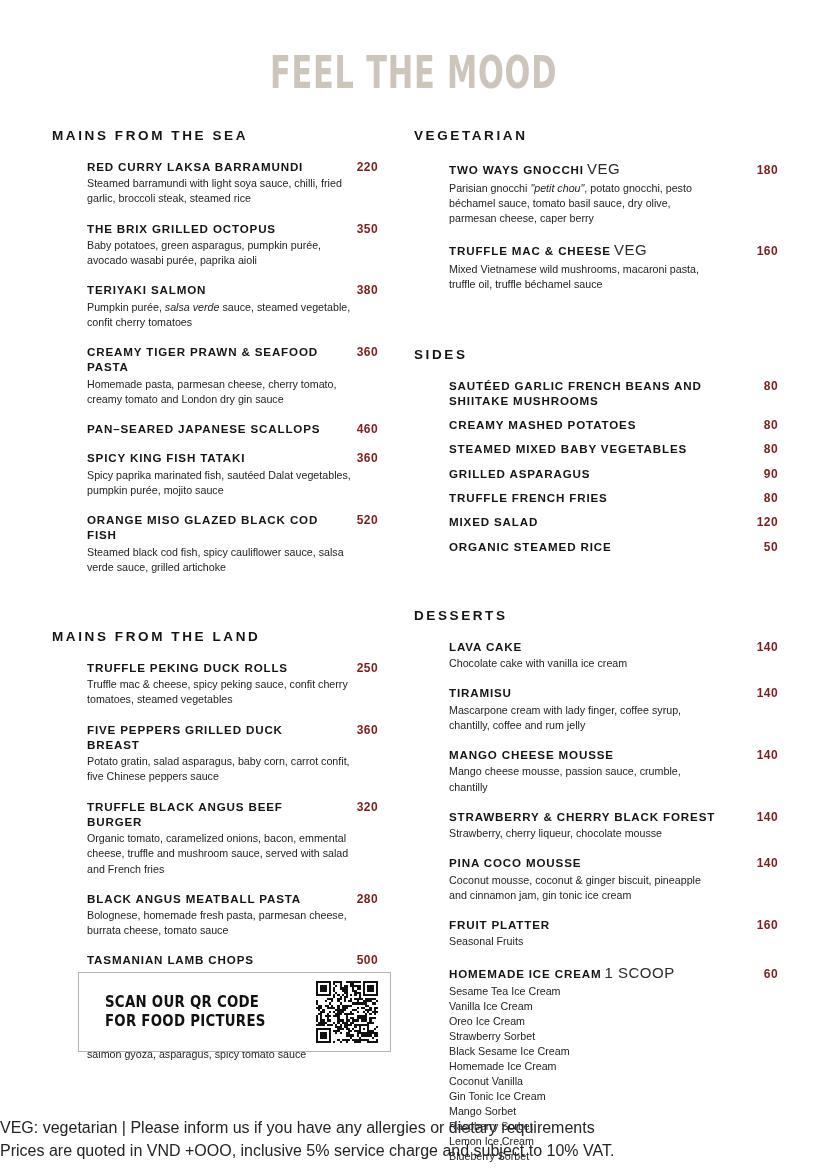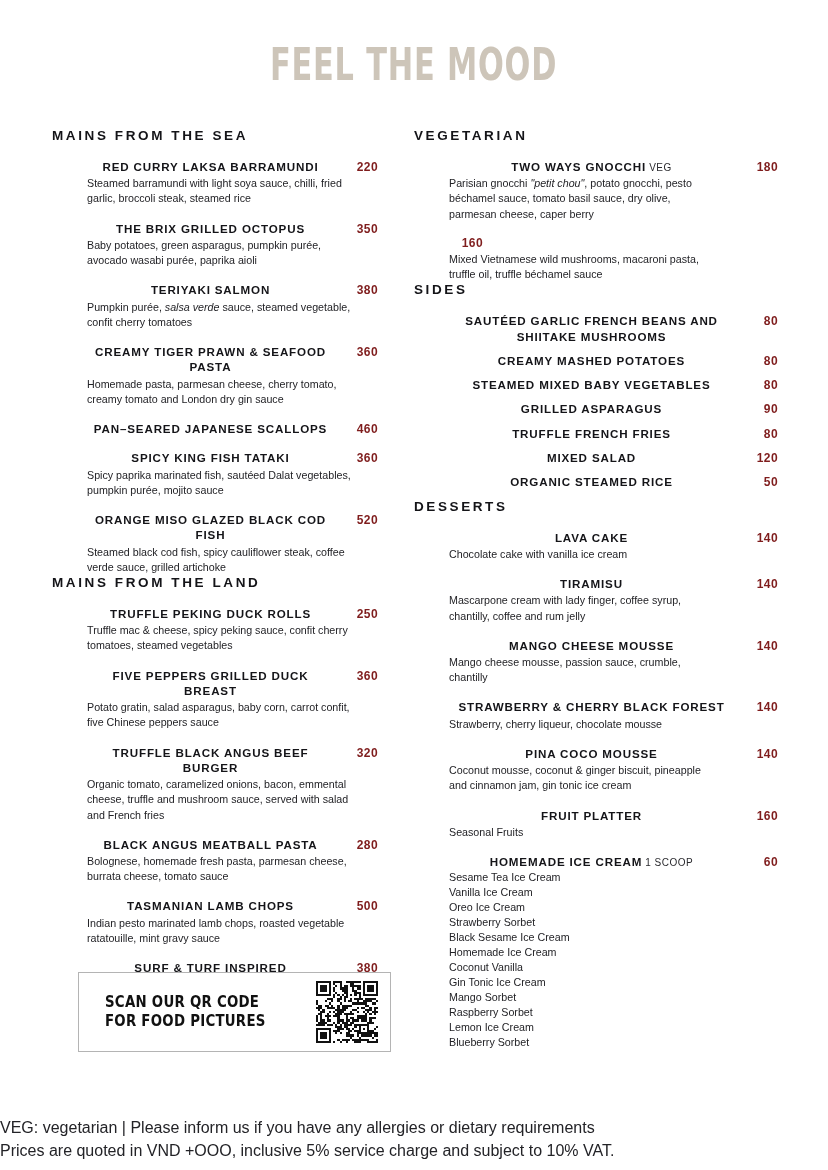--- a/index.html
+++ b/index.html
@@ -15,21 +15,21 @@
     color: #1b1b1f;
     -webkit-font-smoothing: antialiased;
     position: relative;
     overflow: hidden;
   }
 
   .page {
     width: 828px;
     height: 1170px;
     position: relative;
-    padding: 0;
+    padding: 8px;
   }
 
   
   .title-wrap {
     text-align: center;
     padding-top: 46px;
   }
   .menu-title {
     display: inline-block;
     font-family: "DejaVu Sans", sans-serif;
@@ -53,21 +53,21 @@
   }
   .col {
     width: 414px;
     padding: 0 36px 0 52px;
   }
   .col.right {
     padding: 0 50px 0 0;
   }
 
   
-  .section { }
+  .section { margin-bottom: 54px; }
   .section:last-child { margin-bottom: 0; }
 
   .section-title {
     font-size: 13.5px;
     font-weight: 700;
     letter-spacing: 2.6px;
     text-transform: uppercase;
     color: #141418;
     margin-bottom: 16px;
   }
@@ -86,25 +86,24 @@
   }
 
   .item-name {
     font-size: 11.6px;
     font-weight: 700;
     letter-spacing: 0.85px;
     text-transform: uppercase;
     line-height: 1.32;
     color: #141418;
     flex: 1 1 auto;
-    text-align: center;
   }
   .item-name .tag {
     font-weight: 400;
-    font-size: 10px;
+    font-size: 15px;
     letter-spacing: 0.5px;
     margin-left: 3px;
     color: #2a2a2e;
   }
 
   .item-price {
     font-size: 12px;
     font-weight: 700;
     letter-spacing: 0.4px;
     white-space: nowrap;
@@ -228,21 +227,21 @@
                 <div class="item-name">SPICY KING FISH TATAKI</div>
                 <div class="item-price">360</div>
               </div>
               <div class="item-desc">Spicy paprika marinated fish, sautéed Dalat vegetables, pumpkin purée, mojito sauce</div>
             </div>
             <div class="item">
               <div class="item-head">
                 <div class="item-name">ORANGE MISO GLAZED BLACK COD FISH</div>
                 <div class="item-price">520</div>
               </div>
-              <div class="item-desc">Steamed black cod fish, spicy cauliflower steak, coffee verde sauce, grilled artichoke</div>
+              <div class="item-desc">Steamed black cod fish, spicy cauliflower sauce, salsa verde sauce, grilled artichoke</div>
             </div>
           </div>
         </div>
         <div class="section">
           <div class="section-title">MAINS FROM THE LAND</div>
           <div class="items">
             <div class="item">
               <div class="item-head">
                 <div class="item-name">TRUFFLE PEKING DUCK ROLLS</div>
                 <div class="item-price">250</div>
@@ -293,20 +292,21 @@
           <div class="items">
             <div class="item">
               <div class="item-head">
                 <div class="item-name">TWO WAYS GNOCCHI<span class="tag">VEG</span></div>
                 <div class="item-price">180</div>
               </div>
               <div class="item-desc">Parisian gnocchi <i>"petit chou"</i>, potato gnocchi, pesto béchamel sauce, tomato basil sauce, dry olive, parmesan cheese, caper berry</div>
             </div>
             <div class="item">
               <div class="item-head">
+                <div class="item-name">TRUFFLE MAC &amp; CHEESE<span class="tag">VEG</span></div>
                 <div class="item-price">160</div>
               </div>
               <div class="item-desc">Mixed Vietnamese wild mushrooms, macaroni pasta, truffle oil, truffle béchamel sauce</div>
             </div>
           </div>
         </div>
         <div class="section">
           <div class="section-title">SIDES</div>
           <div class="items">
             <div class="item compact">

